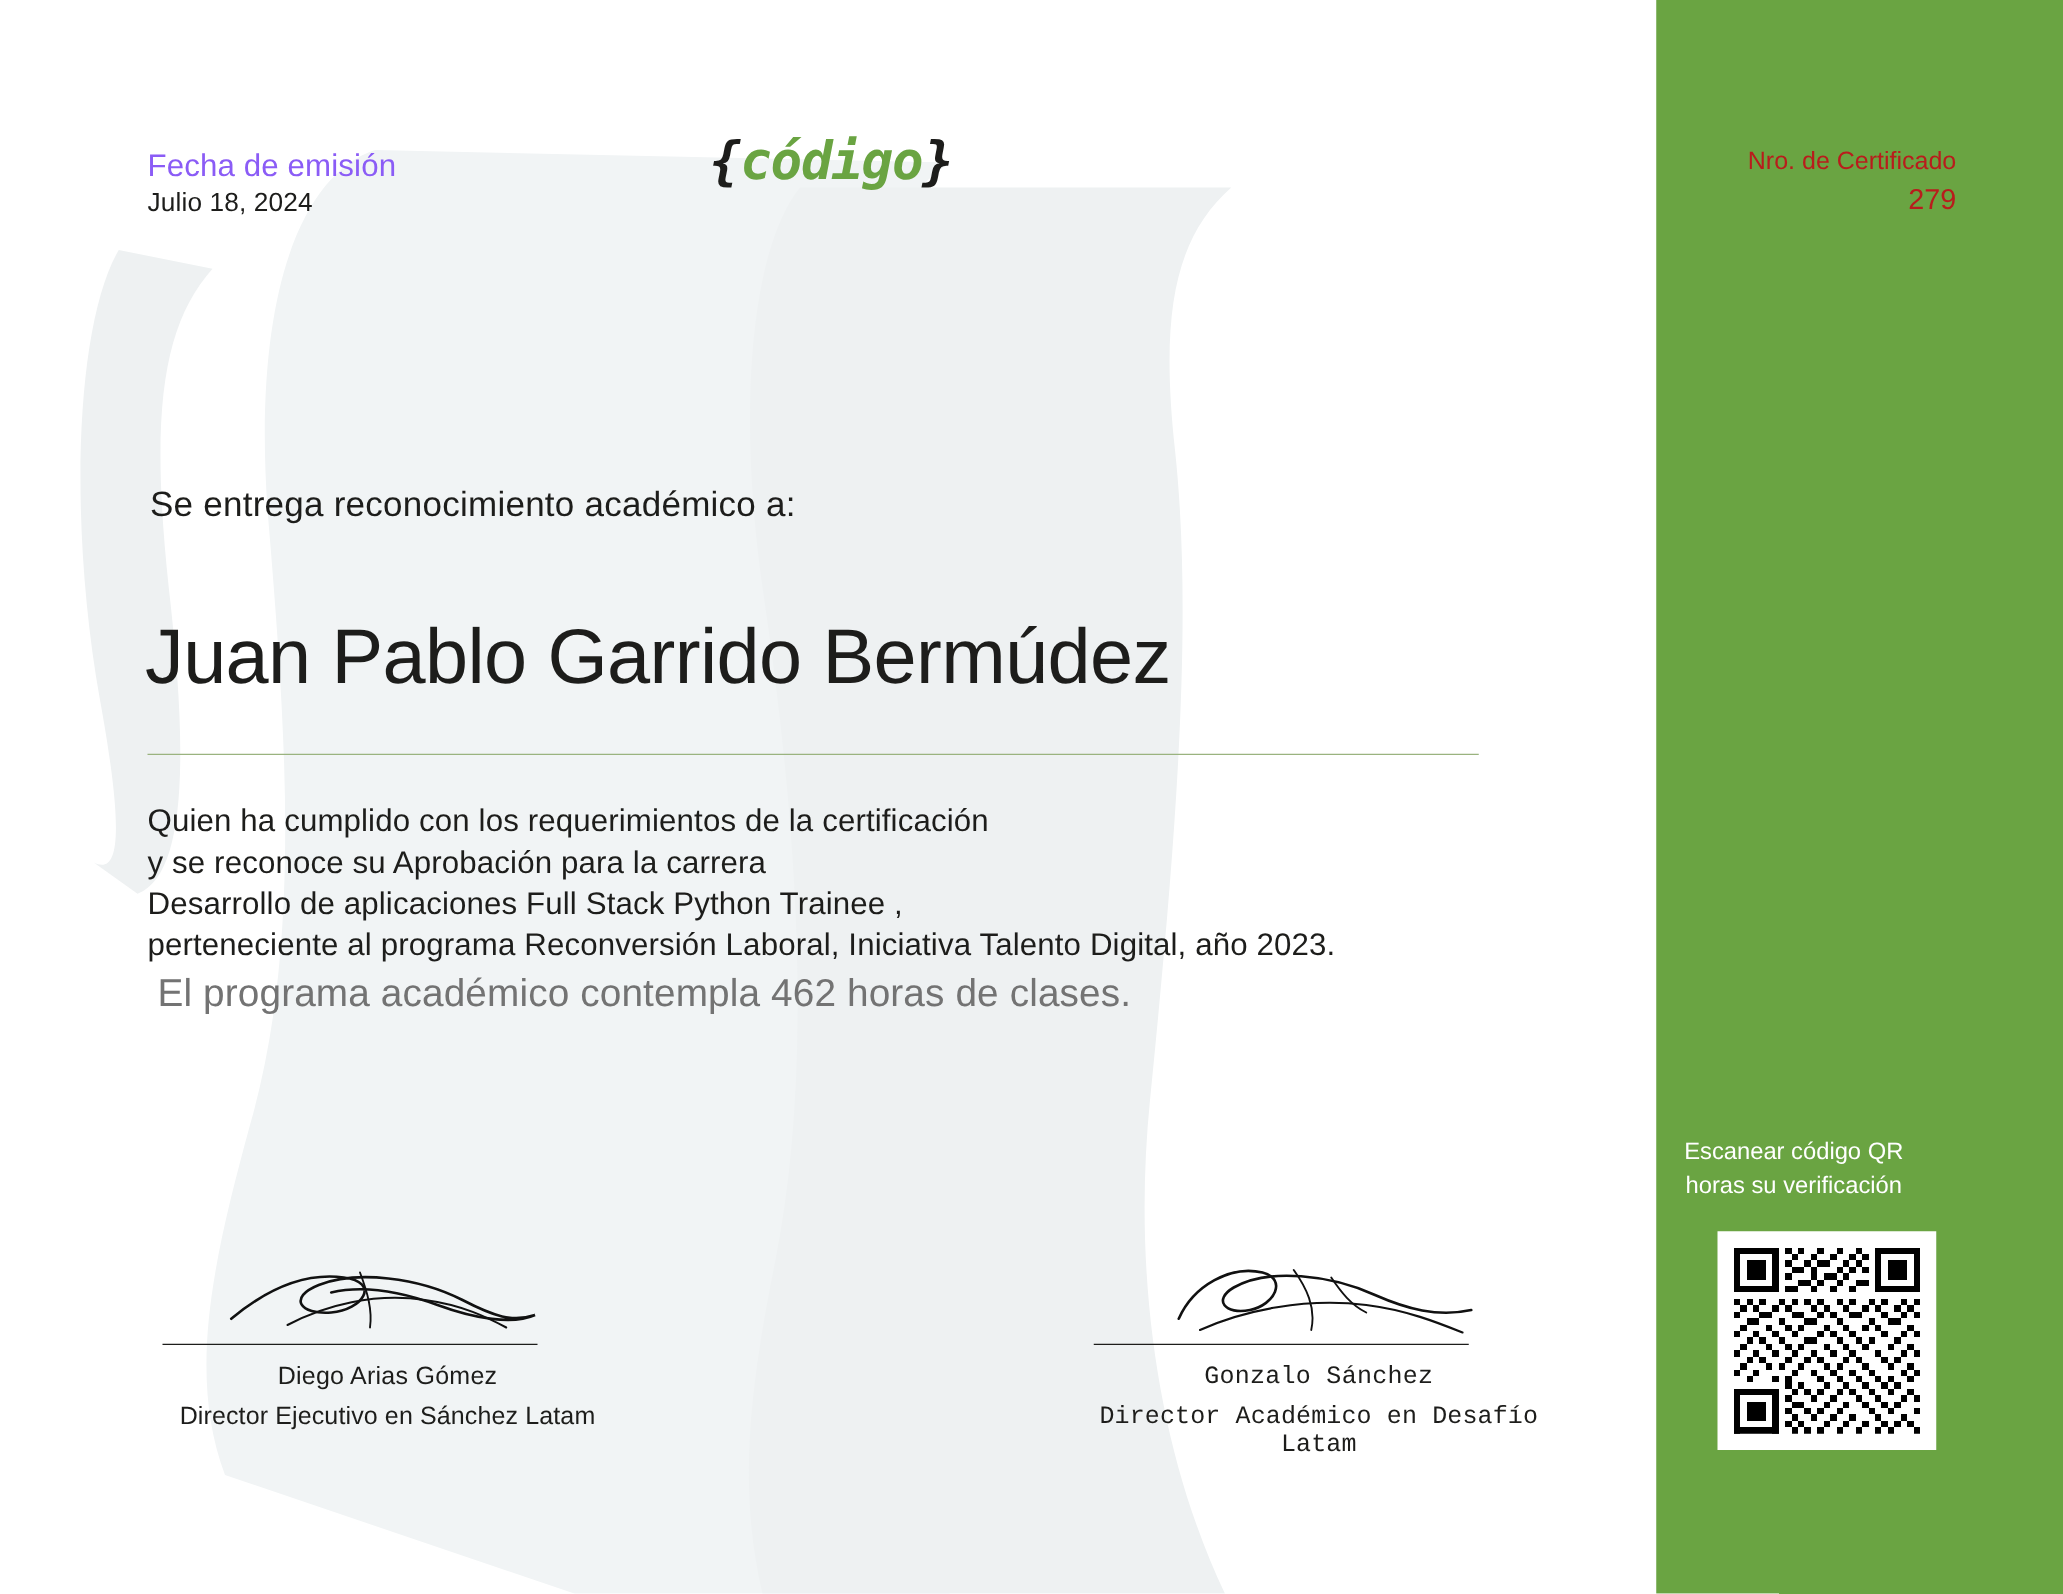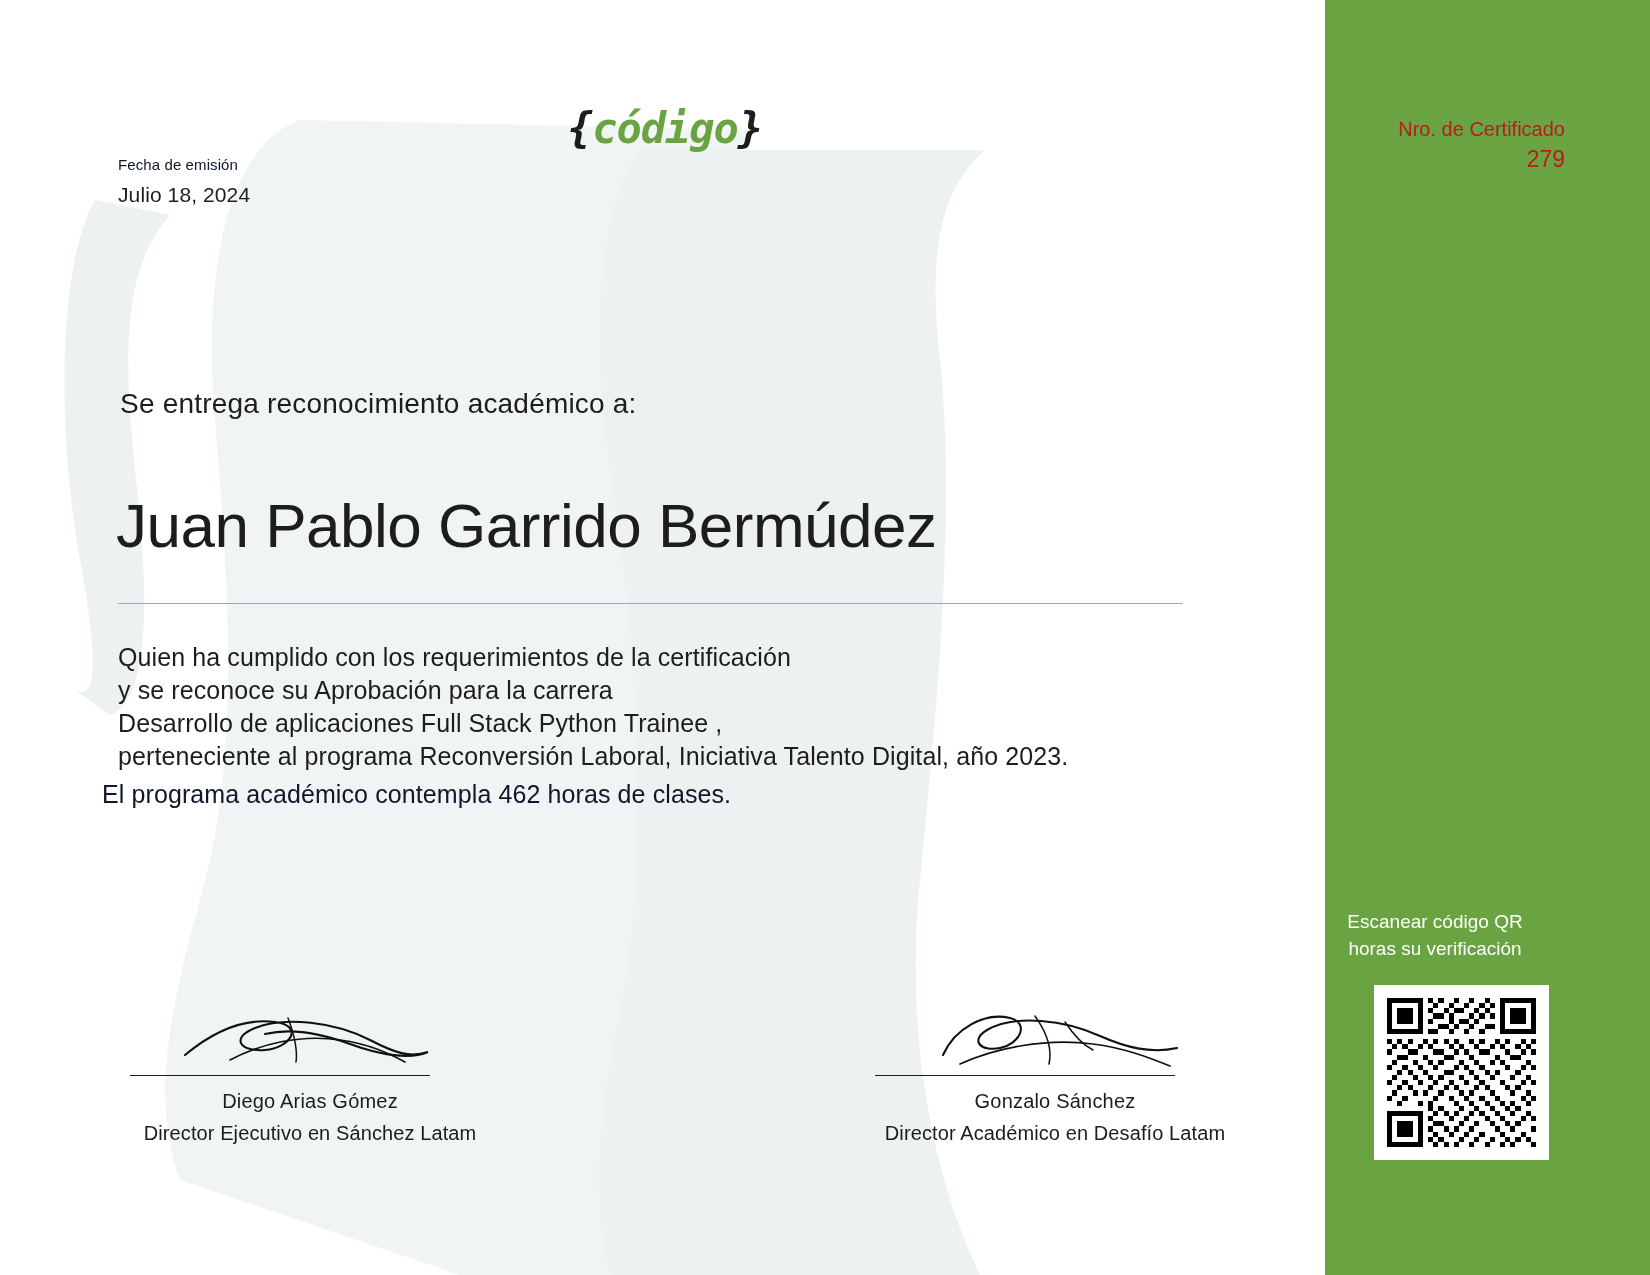--- a/index.html
+++ b/index.html
@@ -37,25 +37,24 @@
     z-index: 1;
   }
 
   
   .issue-block {
     position: absolute;
     left: 118px; top: 118px;
     z-index: 3;
   }
   .issue-label {
-    font-size: 15px;
-    color: #0f172a;
+    font-size: 25px;
+    color: #8b5cf6;
     line-height: 30px;
     letter-spacing: .1px;
-    margin-top: 32px;
   }
   .issue-date {
     font-size: 21px;
     color: #1d1d1b;
     line-height: 30px;
     letter-spacing: .1px;
   }
 
   .logo {
     position: absolute;
@@ -127,32 +126,32 @@
     font-size: 25px;
     line-height: 33px;
     color: #1d1d1b;
     z-index: 3;
     white-space: pre-line;
     letter-spacing: .1px;
     margin-top: 16px;
   }
   .hours {
     position: absolute;
-    left: 102px; top: 778px;
-    font-size: 25px;
+    left: 126px; top: 778px;
+    font-size: 31px;
     line-height: 33px;
-    color: #0f172a;
+    color: #737373;
     z-index: 3;
     letter-spacing: .1px;
   }
 
   
   .sig-block { position: absolute; z-index: 3; text-align: center; }
   .sig-1 { left: 110px; top: 1000px; width: 400px; }
-  .sig-2 { left: 855px; top: 1000px; width: 400px; }
+  .sig-2 { left: 855px; top: 1000px; width: 400px; font-family: Liberation Mono, monospace; }
   .sig-img { height: 75px; position: relative; }
   .sig-line {
     width: 300px; height: 1px;
     background: #1d1d1b;
     margin: 0 auto;
   }
   .sig-1 .sig-line { margin-left: 20px; }
   .sig-2 .sig-line { margin-left: 20px; }
   .sig-name {
     font-size: 20px;

